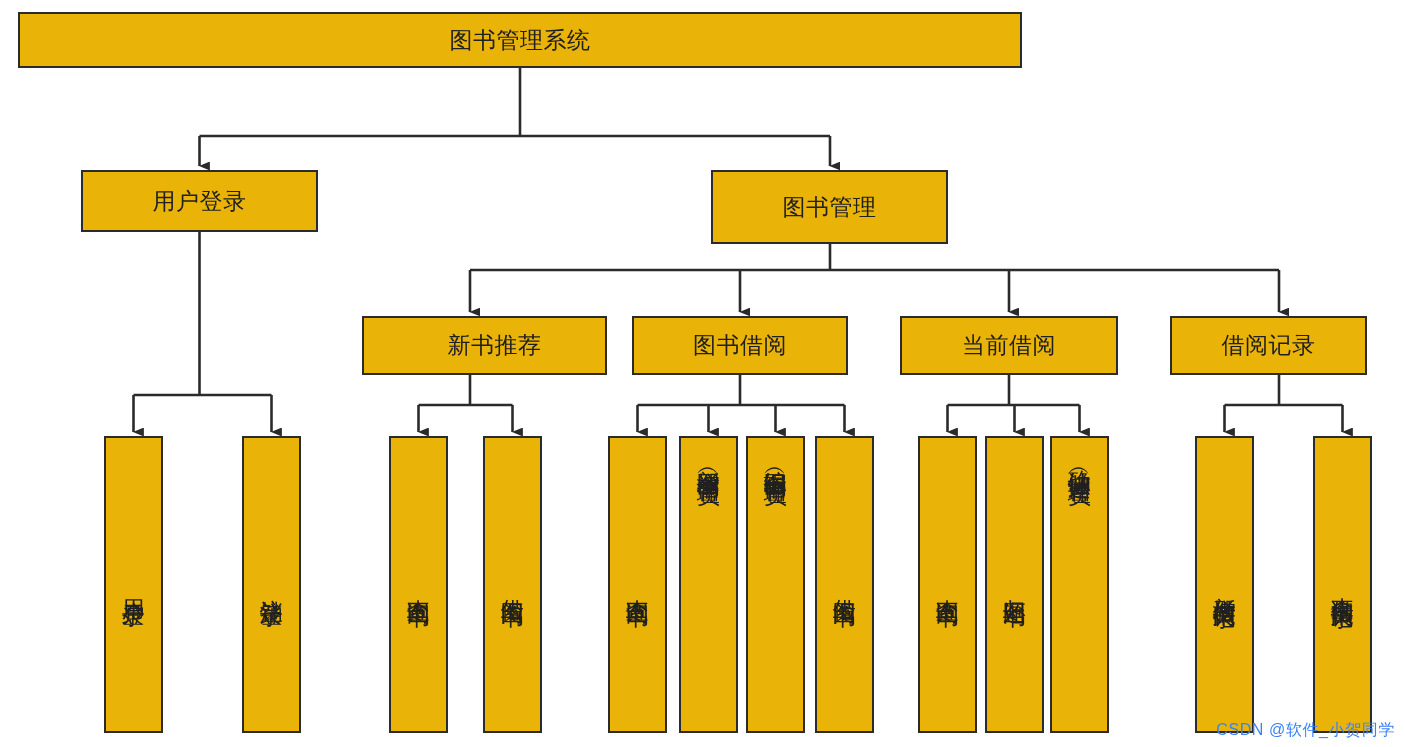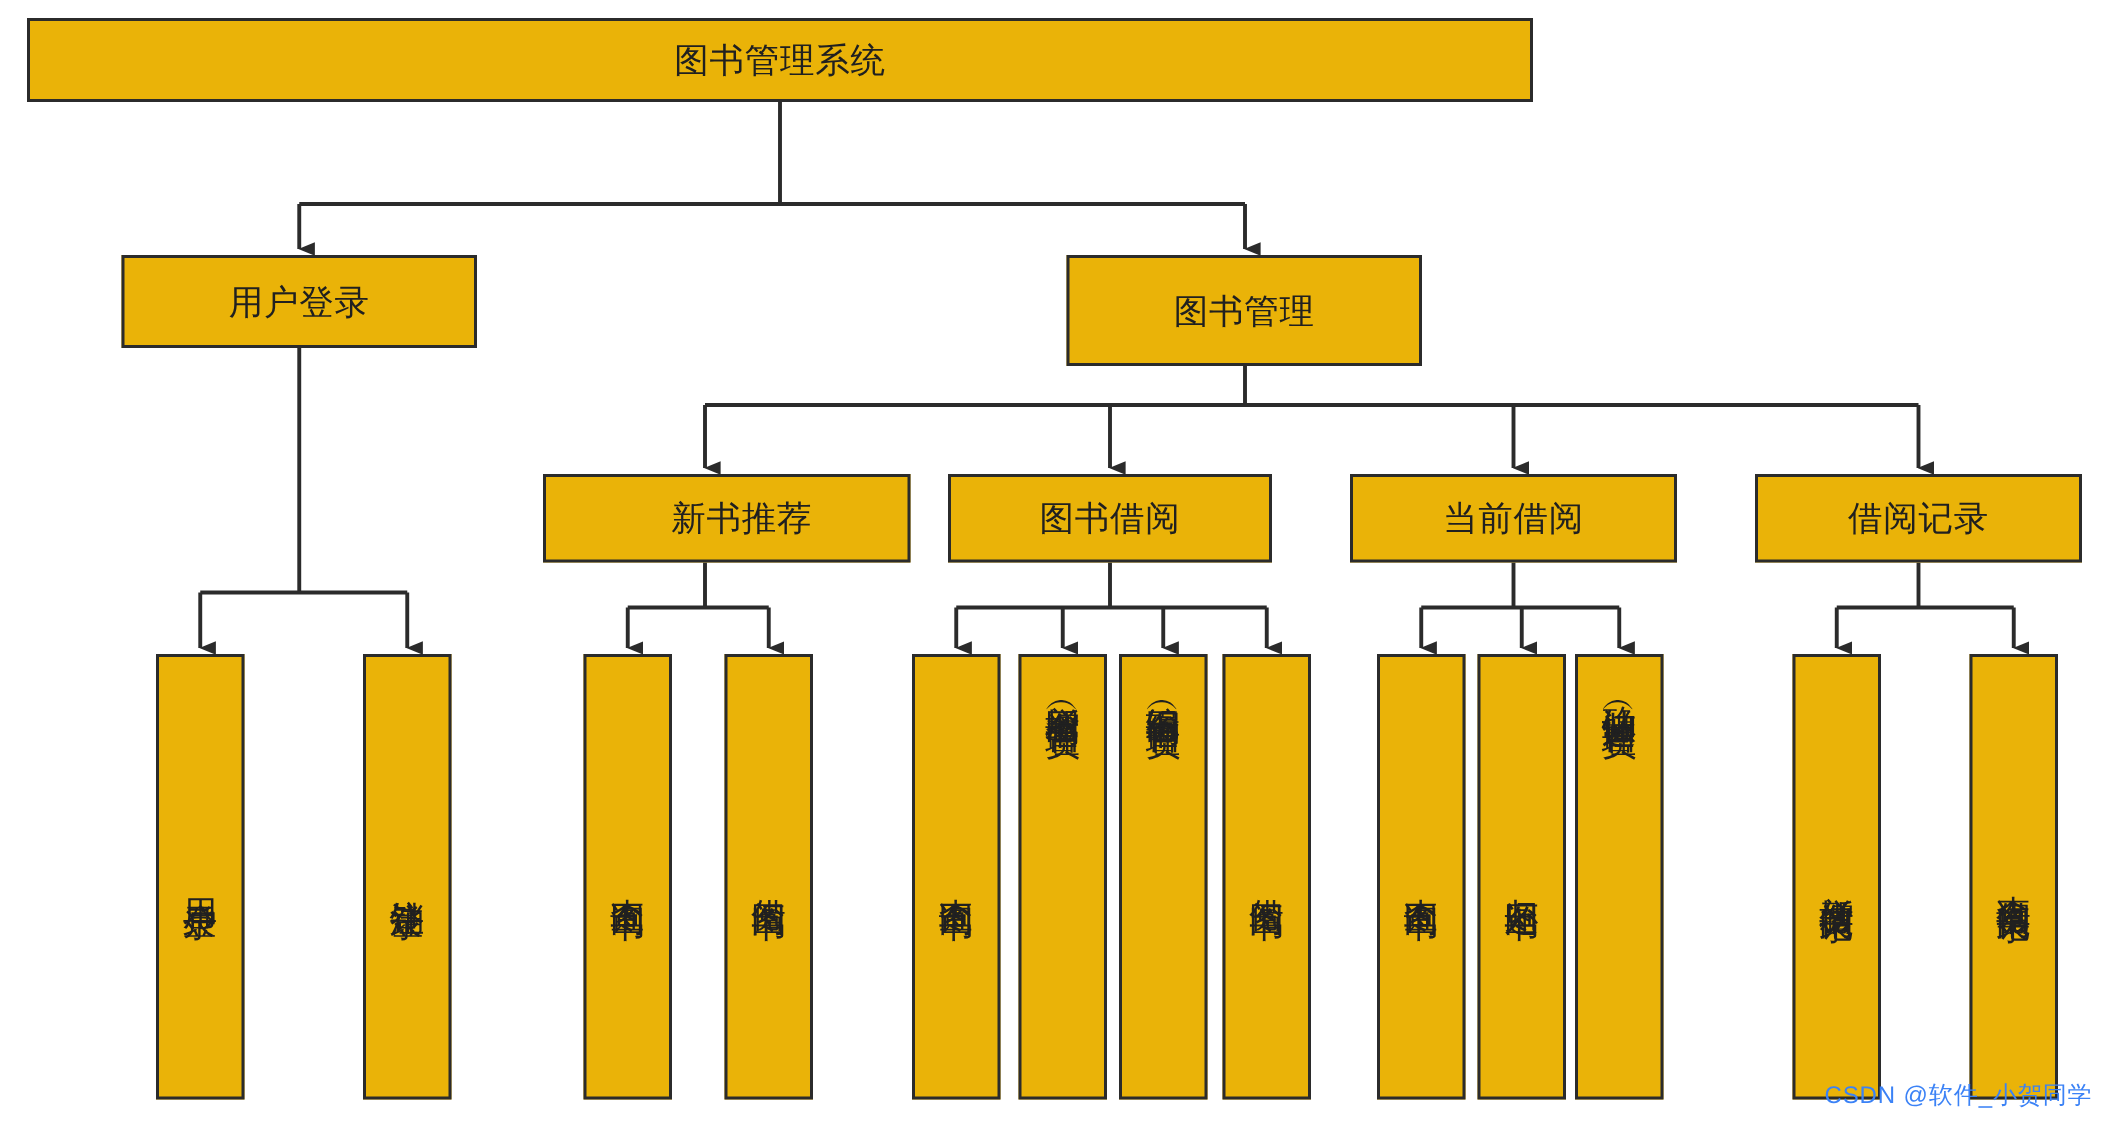--- a/index.html
+++ b/index.html
@@ -140,21 +140,21 @@
 
   <div class="node" id="node-l3-0" style="left: 362px; top: 316px; width: 245px; height: 59px; padding-left: 20px;">
     <span class="node-label">新书推荐</span>
   </div>
   <div class="node" id="node-l3-1" style="left: 632px; top: 316px; width: 216px; height: 59px; justify-content: center;">
     <span class="node-label">图书借阅</span>
   </div>
   <div class="node" id="node-l3-2" style="left: 900px; top: 316px; width: 218px; height: 59px;">
     <span class="node-label">当前借阅</span>
   </div>
-  <div class="node" id="node-l3-3" style="left: 1170px; top: 316px; width: 218px; height: 59px;">
+  <div class="node" id="node-l3-3" style="left: 1170px; top: 316px; width: 197px; height: 59px;">
     <span class="node-label">借阅记录</span>
   </div>
 
   <div class="node vertical center-v" id="node-leaf-0" style="left: 104px; top: 436px; width: 59px; height: 297px;">
     <span class="node-label">用户登录</span>
   </div>
   <div class="node vertical center-v" id="node-leaf-1" style="left: 242px; top: 436px; width: 59px; height: 297px;">
     <span class="node-label">注销登录</span>
   </div>
   <div class="node vertical center-v" id="node-leaf-2" style="left: 389px; top: 436px; width: 59px; height: 297px;">

